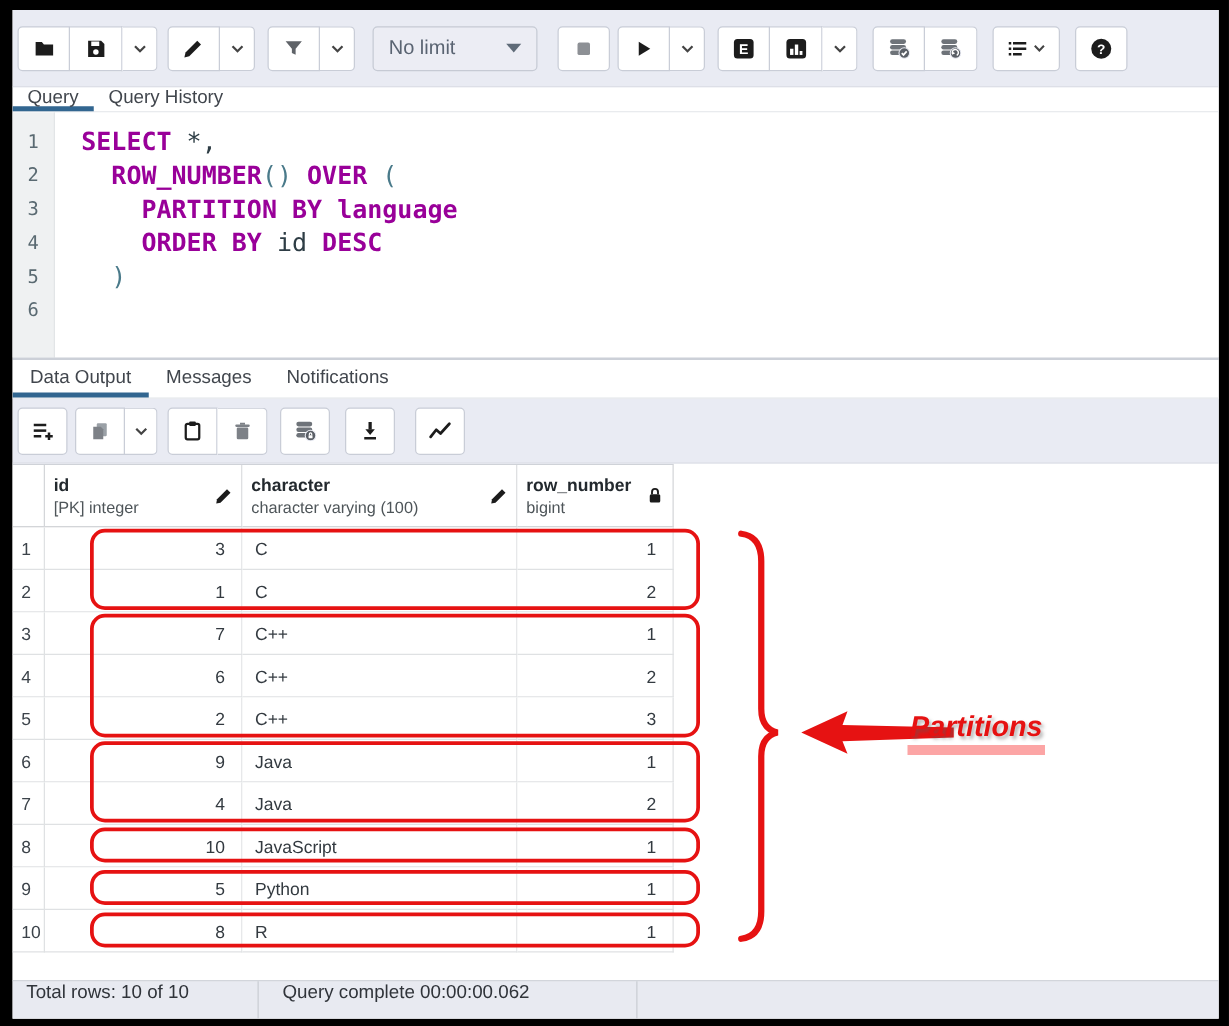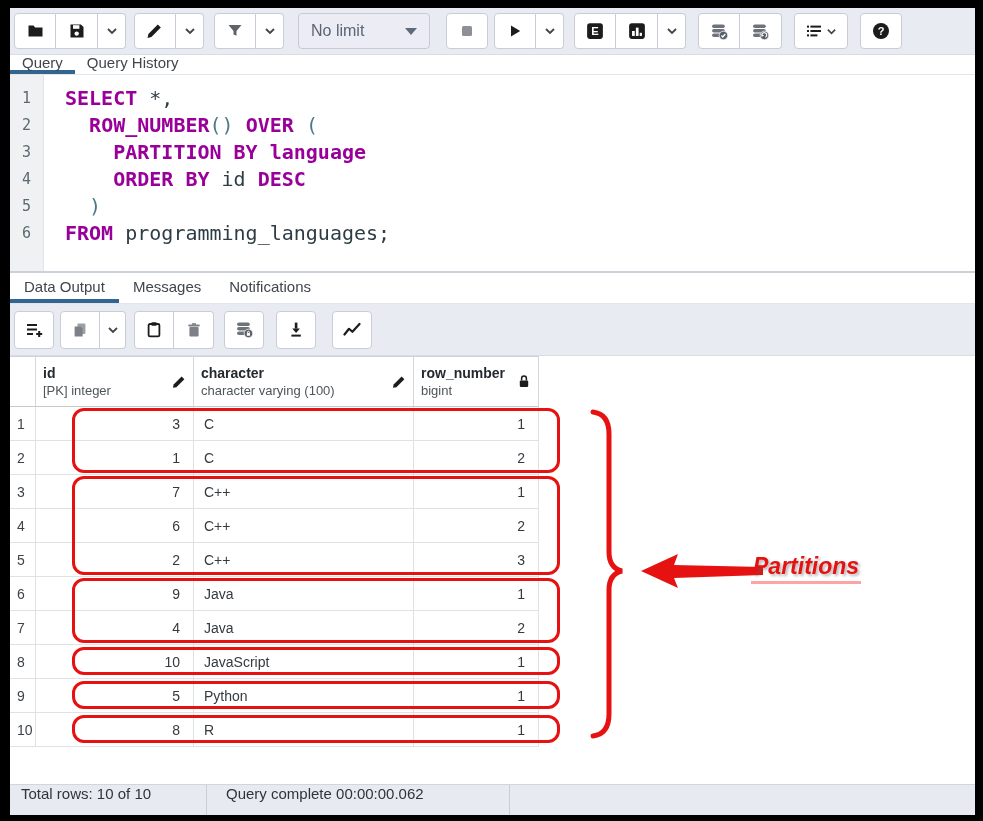--- a/index.html
+++ b/index.html
@@ -3,21 +3,21 @@
 <meta charset="utf-8">
 <style>
   * { margin:0; padding:0; box-sizing:border-box; }
   html,body { background:#000; }
   body { font-family:"Liberation Sans", sans-serif; }
   .frame { position:relative; width:983px; height:821px; background:#000;
            padding:8px 8px 6px 10px; overflow:hidden; }
   .app { width:965px; height:807px; background:#fff; display:flex; flex-direction:column; overflow:hidden; }
 
   
-  .toolbar { height:47px; background:#e9ebf3; border-bottom:1px solid #d9dce3;
+  .toolbar { height:62px; background:#e9ebf3; border-bottom:1px solid #d9dce3;
              display:flex; align-items:center; padding:0 4px; flex:none; }
   .tgroup { display:flex; }
   .tbtn { height:36px; min-width:42px; background:#fff; border:1px solid #c9cdd7;
           display:flex; align-items:center; justify-content:center; cursor:pointer; }
   .tgroup .tbtn + .tbtn { border-left:none; }
   .tgroup .tbtn:first-child { border-radius:4px 0 0 4px; }
   .tgroup .tbtn:last-child { border-radius:0 4px 4px 0; }
   .tgroup .tbtn:only-child, .tbtn.single { border-radius:4px; }
   .tbtn.narrow { min-width:28px; }
   .ml6{margin-left:6px}.ml8{margin-left:8px}.ml10{margin-left:10px}.ml12{margin-left:12px}.ml16{margin-left:16px}
@@ -73,22 +73,22 @@
   .tr { display:flex; height:34px; }
   .td { border-right:1px solid #dfe1e3; border-bottom:1px solid #dfe1e3; font-size:14px;
         color:#333a40; display:flex; align-items:center; padding:0 10px; background:#fff; }
   .td.gut { width:26px; flex:none; padding:0 0 0 7px; color:#3c434a; }
   .td.num { justify-content:flex-end; padding-right:13px; }
 
   
   .overlay { position:absolute; left:0; top:0; width:965px; height:392px; pointer-events:none; }
   .part-box { position:absolute; left:62px; width:488px; border:3px solid #e61212; border-radius:12px; }
   .part-svg { position:absolute; left:0; top:0; }
-  .partitions-label { position:absolute; left:741px; top:197px; font-size:23px; font-weight:bold;
-        font-style:italic; color:#e61212; border-bottom:3px solid #fca5a5; padding:0 2px 1px 2px;
+  .partitions-label { position:absolute; left:716px; top:197px; font-size:23px; font-weight:bold;
+        font-style:italic; color:#e61212; border-bottom:8px solid #fca5a5; padding:0 2px 1px 2px;
         text-shadow:2px 2px 3px rgba(90,90,90,.45); }
 
   
   .statusbar { height:31px; background:#e8eaf1; border-top:1px solid #d2d5db; display:flex;
                align-items:stretch; flex:none; }
   .sb-sec { display:flex; align-items:flex-start; font-size:15px; color:#30343a;
             border-right:1px solid #c9cdd4; }
   .sb-sec.s1 { width:197px; padding-left:11px; }
   .sb-sec.s2 { width:303px; padding-left:19px; }
 
@@ -265,21 +265,20 @@
           <div class="ln">4</div>
           <div class="ln">5</div>
           <div class="ln">6</div>
         </div>
     <div class="editor-code">
           <div class="code-line"><span class="kw">SELECT</span><span class="pl"> *,</span></div>
           <div class="code-line"><span class="pl">  </span><span class="kw">ROW_NUMBER</span><span class="br">()</span><span class="pl"> </span><span class="kw">OVER</span><span class="pl"> </span><span class="br">(</span></div>
           <div class="code-line"><span class="pl">    </span><span class="kw">PARTITION BY language</span></div>
           <div class="code-line"><span class="pl">    </span><span class="kw">ORDER BY</span><span class="pl"> id </span><span class="kw">DESC</span></div>
           <div class="code-line"><span class="pl">  </span><span class="br">)</span></div>
-          <div class="code-line"><span class="kw">FROM</span><span class="pl"> programming_languages;</span></div>
         </div>
   </div>
 
   <div class="divider"></div>
 
   <div class="tabrow output">
     <div class="tab active">
       <span>Data Output</span>
     </div>
     <div class="tab">

